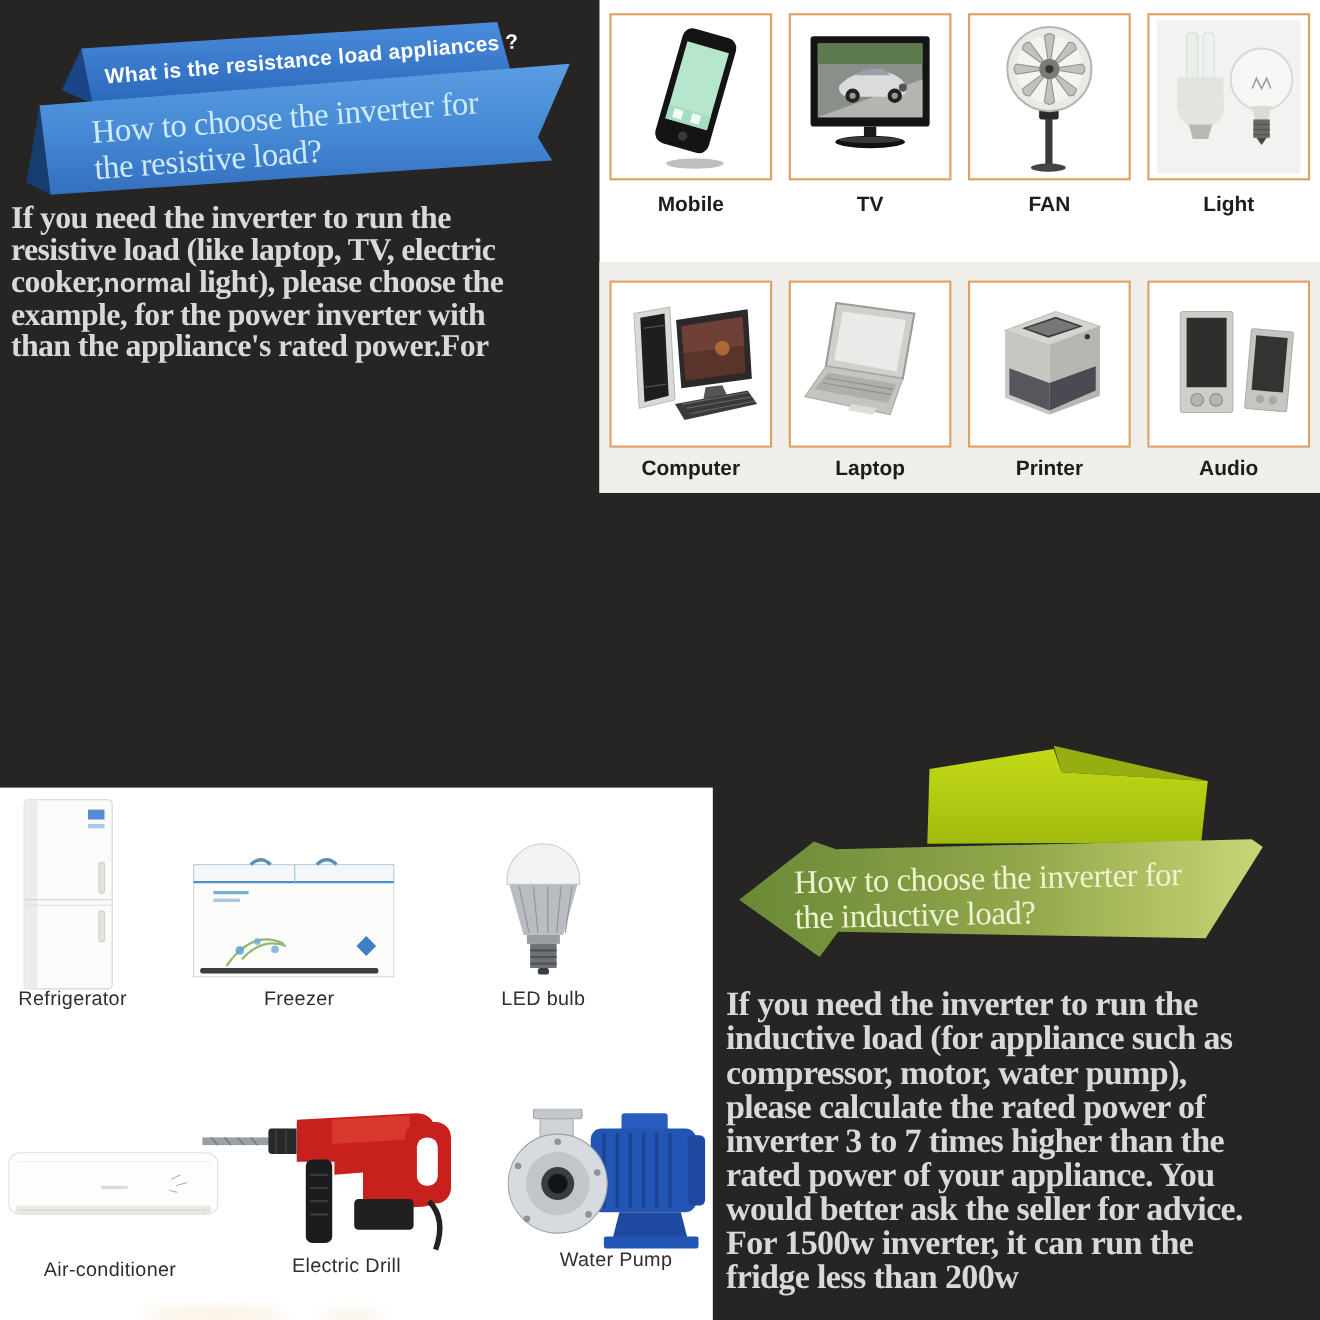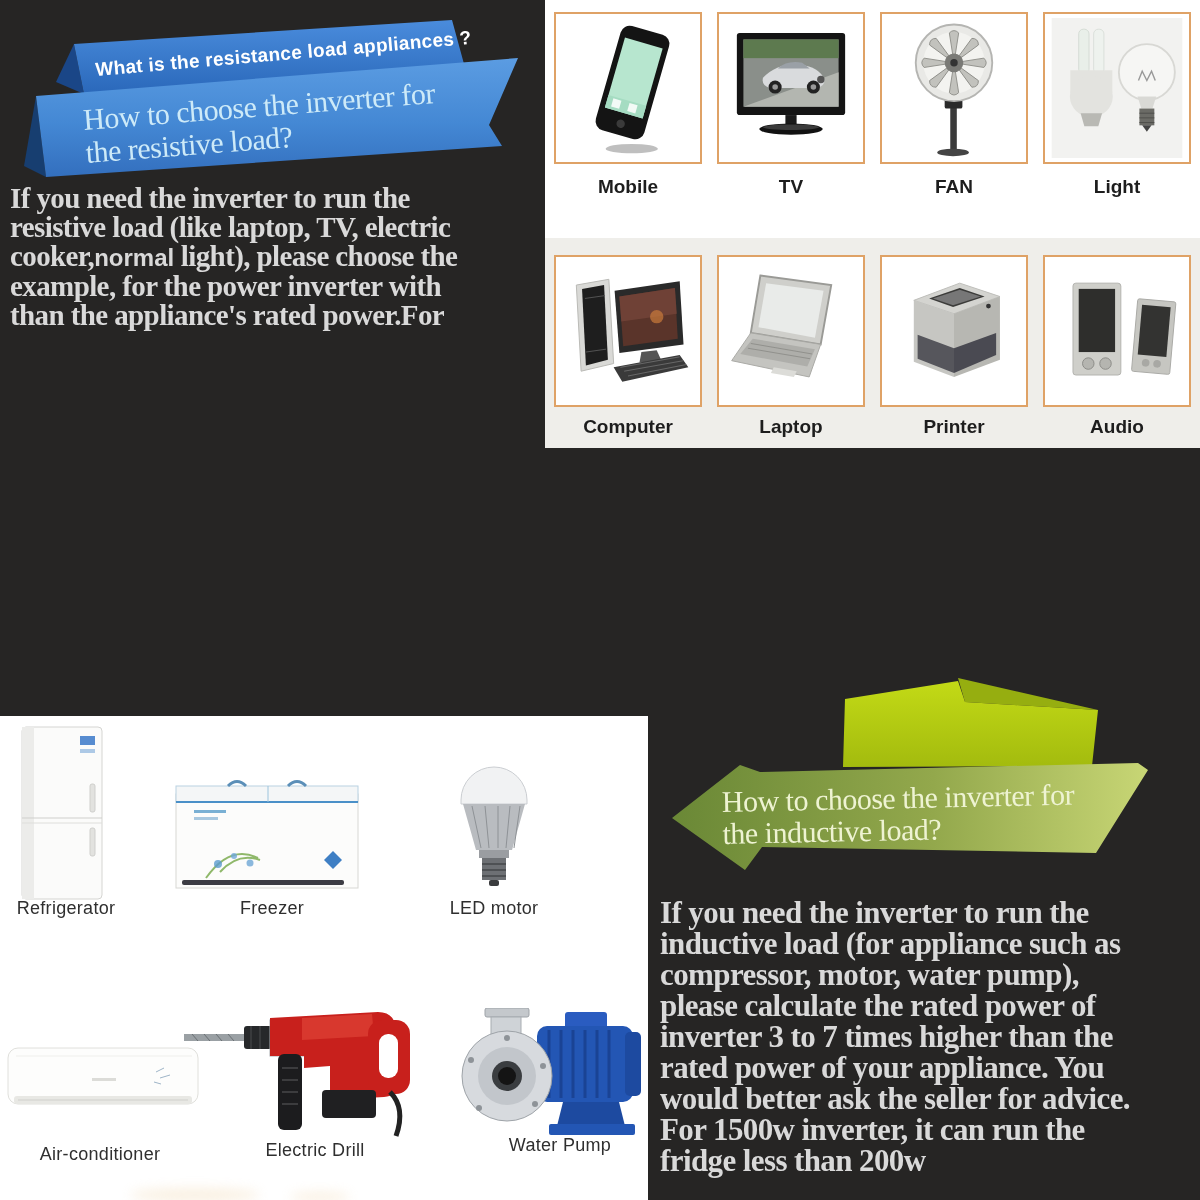--- a/index.html
+++ b/index.html
@@ -255,21 +255,21 @@
       <rect x="31" y="102" width="30" height="8" fill="#9a9da1"></rect>
       <rect x="34" y="110" width="24" height="22" fill="#6d7074"></rect>
       <line x1="34" y1="116" x2="58" y2="116" stroke="#4e5154" stroke-width="2"></line>
       <line x1="34" y1="122" x2="58" y2="122" stroke="#4e5154" stroke-width="2"></line>
       <line x1="34" y1="128" x2="58" y2="128" stroke="#4e5154" stroke-width="2"></line>
       <rect x="41" y="132" width="10" height="6" rx="2" fill="#3a3c3e"></rect>
     </svg>
 
     <div class="bl-label" style="left:-4px;top:182px;width:140px">Refrigerator</div>
     <div class="bl-label" style="left:202px;top:182px;width:140px">Freezer</div>
-    <div class="bl-label" style="left:424px;top:182px;width:140px">LED motor</div>
+    <div class="bl-label" style="left:424px;top:182px;width:140px">LED bulb</div>
 
     <svg class="blfig" style="left:6px;top:326px" width="196" height="78" viewBox="0 0 196 78">
       <rect x="2" y="6" width="190" height="56" rx="10" fill="#fdfdfc" stroke="#e0e0dc"></rect>
       <line x1="10" y1="14" x2="186" y2="14" stroke="#efefec"></line>
       <rect x="8" y="54" width="178" height="8" rx="3" fill="#e8e8e4"></rect>
       <line x1="12" y1="58" x2="182" y2="58" stroke="#d0d0cc"></line>
       <path d="M150 30 l8 -4 M154 36 l10 -3 M148 40 l7 2" stroke="#9fb5c8" fill="none"></path>
       <rect x="86" y="36" width="24" height="3" fill="#dcdcd8"></rect>
     </svg>
 

